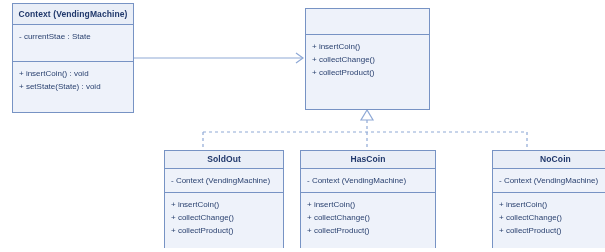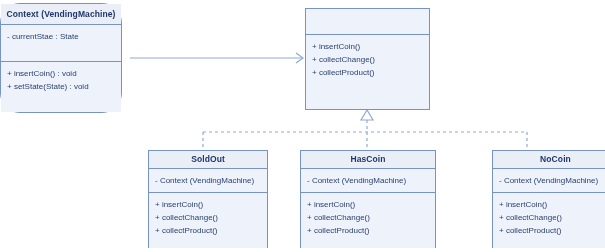--- a/index.html
+++ b/index.html
@@ -99,21 +99,21 @@
       <line x1="203" y1="132" x2="527" y2="132" stroke="#8fa9d6" stroke-width="1.2" stroke-dasharray="3,3"></line>
 
       <line x1="203" y1="132" x2="203" y2="150" stroke="#8fa9d6" stroke-width="1.2" stroke-dasharray="3,3"></line>
 
       <line x1="367" y1="132" x2="367" y2="150" stroke="#8fa9d6" stroke-width="1.2" stroke-dasharray="3,3"></line>
 
       <line x1="527" y1="132" x2="527" y2="150" stroke="#8fa9d6" stroke-width="1.2" stroke-dasharray="3,3"></line>
     </g>
   </svg>
 
-  <div class="uml-class" style="left:0; top:3px; width:122px; height:110px;border-radius:20px;">
+  <div class="uml-class" style="left:12px; top:3px; width:122px; height:110px;">
     <div class="compartment comp-header" style="height:21px;">
       <div class="cls-name">Context (VendingMachine)</div>
     </div>
     <div class="compartment comp-attrs" style="height:37px;">
       <div class="member">- currentStae : State</div>
     </div>
     <div class="compartment comp-ops" style="flex:1;">
       <div class="member">+ insertCoin() : void</div>
       <div class="member">+ setState(State) : void</div>
     </div>
@@ -121,21 +121,21 @@
 
   <div class="uml-class" style="left:305px; top:8px; width:125px; height:102px;">
     <div class="compartment comp-attrs" style="height:26px;"></div>
     <div class="compartment comp-ops" style="flex:1;">
       <div class="member">+ insertCoin()</div>
       <div class="member">+ collectChange()</div>
       <div class="member">+ collectProduct()</div>
     </div>
   </div>
 
-  <div class="uml-class" style="left:148px; top:150px; width:120px; height:98px;">
+  <div class="uml-class" style="left:164px; top:150px; width:120px; height:98px;">
     <div class="compartment comp-header" style="height:20px;">
       <div class="cls-name">SoldOut</div>
     </div>
     <div class="compartment comp-attrs" style="height:32px;">
       <div class="member">- Context (VendingMachine)</div>
     </div>
     <div class="compartment comp-ops" style="flex:1;">
       <div class="member">+ insertCoin()</div>
       <div class="member">+ collectChange()</div>
       <div class="member">+ collectProduct()</div>

